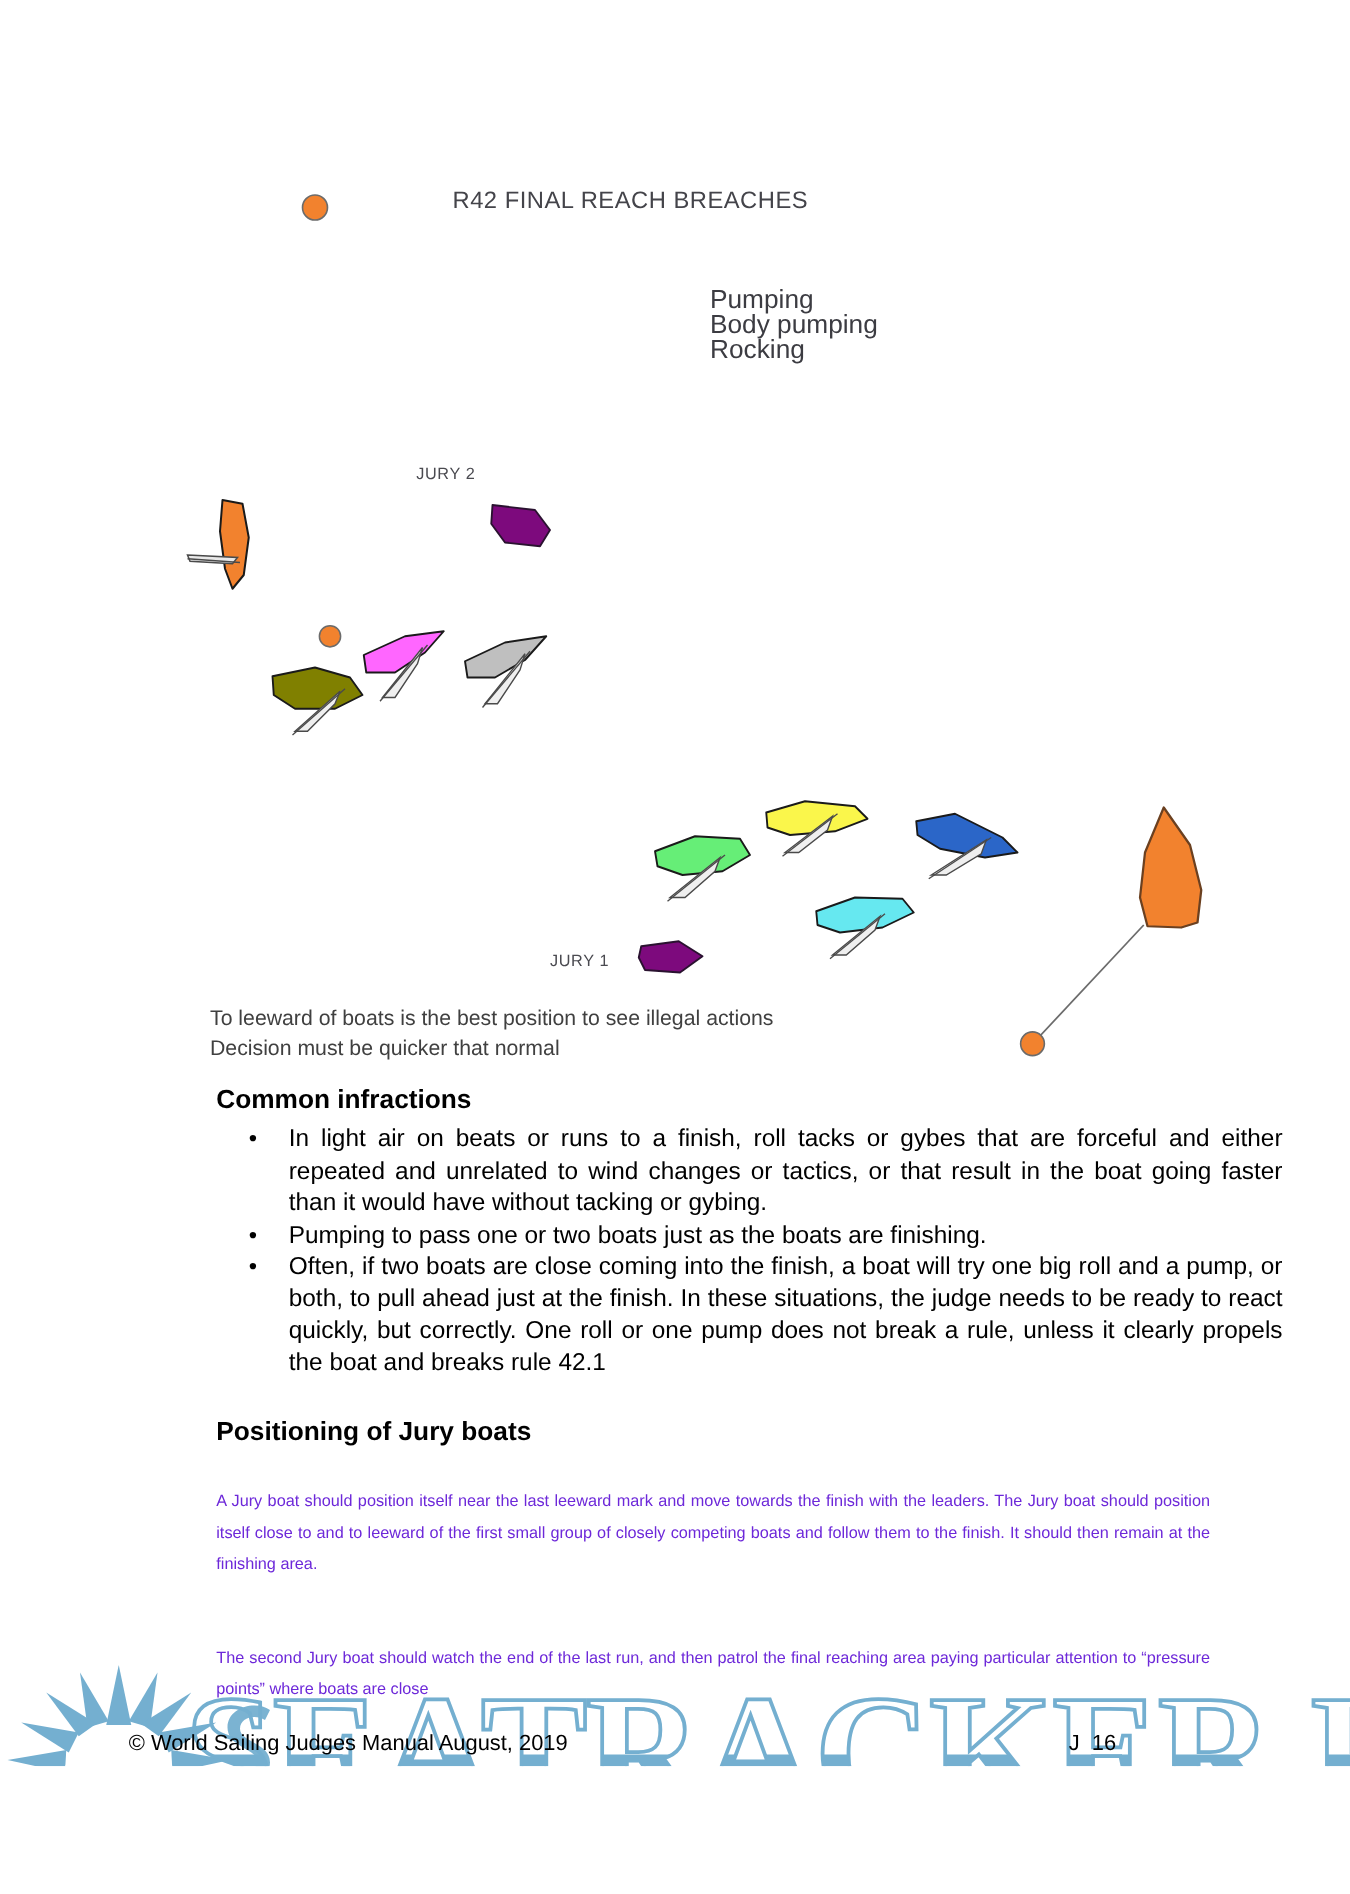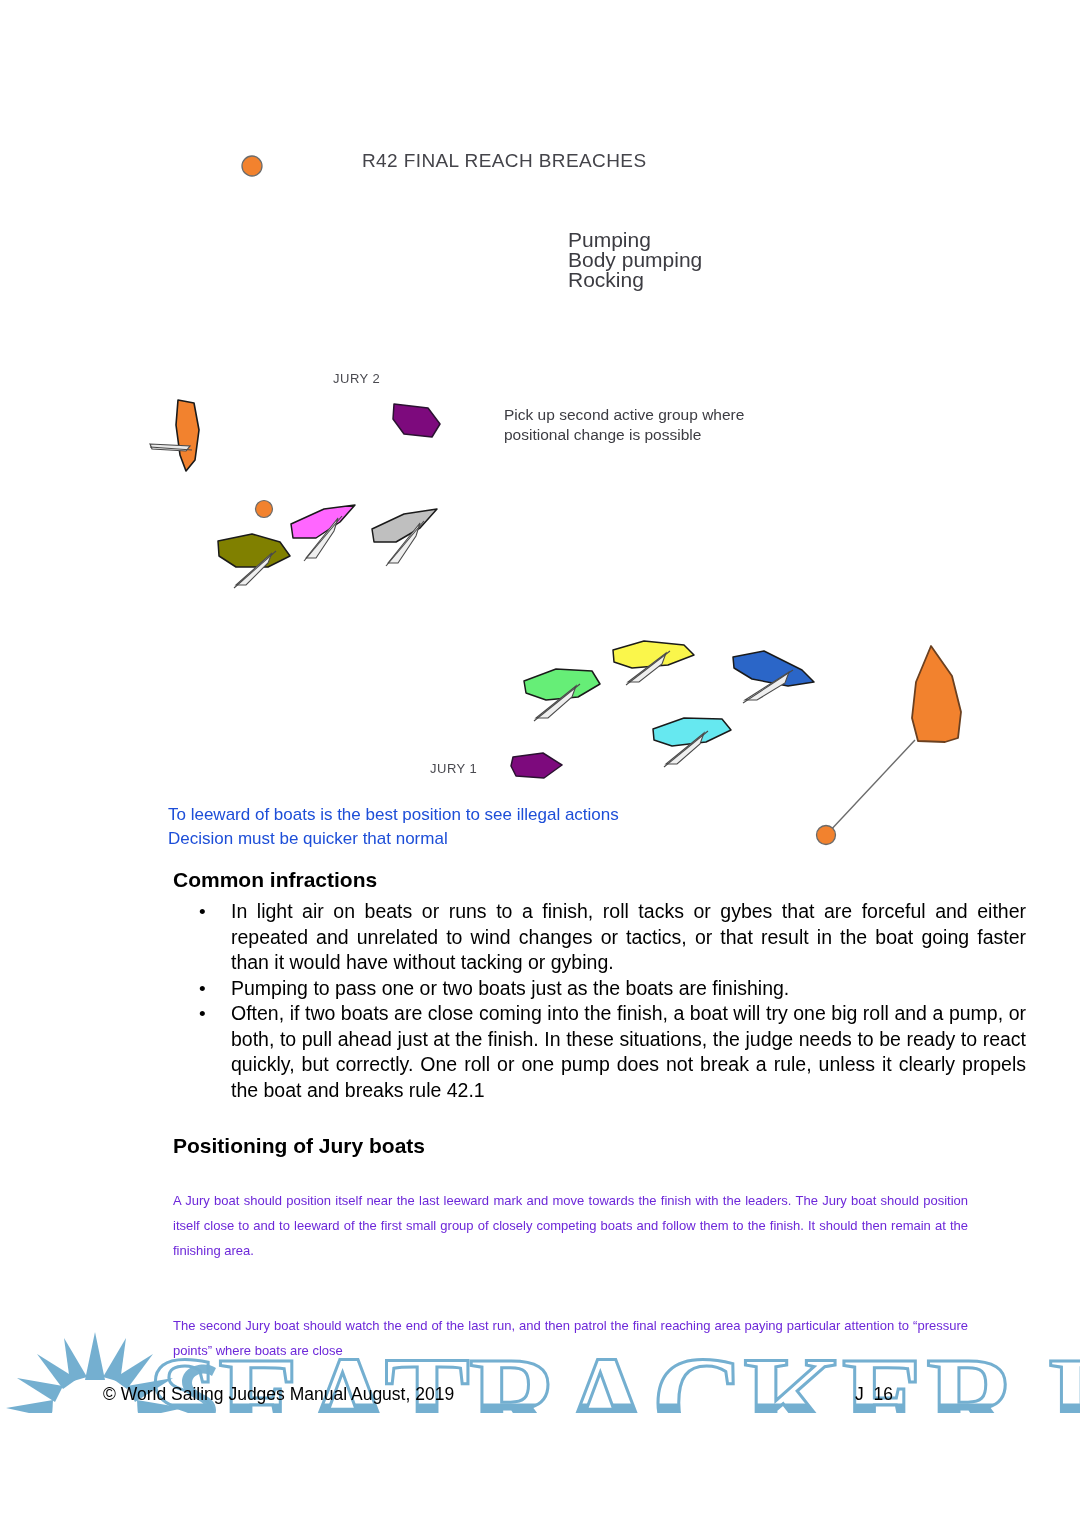--- a/index.html
+++ b/index.html
@@ -53,39 +53,39 @@
     color: #3c3c42;
   }
   #label-jury2 {
     left: 333px;
     top: 371px;
     font-size: 13px;
     letter-spacing: 0.5px;
     color: #4a4a50;
   }
   #label-jury1 {
-    left: 430px;
+    left: 440px;
     top: 761px;
     font-size: 13px;
     letter-spacing: 0.5px;
     color: #4a4a50;
   }
   #callout-pickup {
     left: 504px;
     top: 405px;
     font-size: 15.5px;
     line-height: 20px;
     color: #3c3c42;
   }
   #callout-leeward {
     left: 168px;
     top: 803px;
     font-size: 17px;
     line-height: 24px;
-    color: #1d4ed8;
+    color: #404040;
   }
 
   
   #body-text {
     position: absolute;
     left: 0;
     top: 855px;
     width: 1080px;
   }
   .para {
@@ -286,22 +286,20 @@
     </svg>
 
     <div class="diagram-label" id="diagram-title">R42 FINAL REACH BREACHES</div>
 
     <div class="diagram-label" id="callout-pumping" style="white-space:pre-line">Pumping
 Body pumping
 Rocking</div>
 
     <div class="diagram-label" id="label-jury2">JURY 2</div>
 
-    <div class="diagram-label" id="callout-pickup" style="white-space:pre-line">Pick up second active group where
-positional change is possible</div>
 
     <div class="diagram-label" id="label-jury1">JURY 1</div>
 
     <div class="diagram-label" id="callout-leeward" style="white-space:pre-line">To leeward of boats is the best position to see illegal actions
 Decision must be quicker that normal</div>
   </div>
 
   <div id="body-text">
 
     <h3 class="section-head" id="common-infractions-head">Common infractions</h3>

